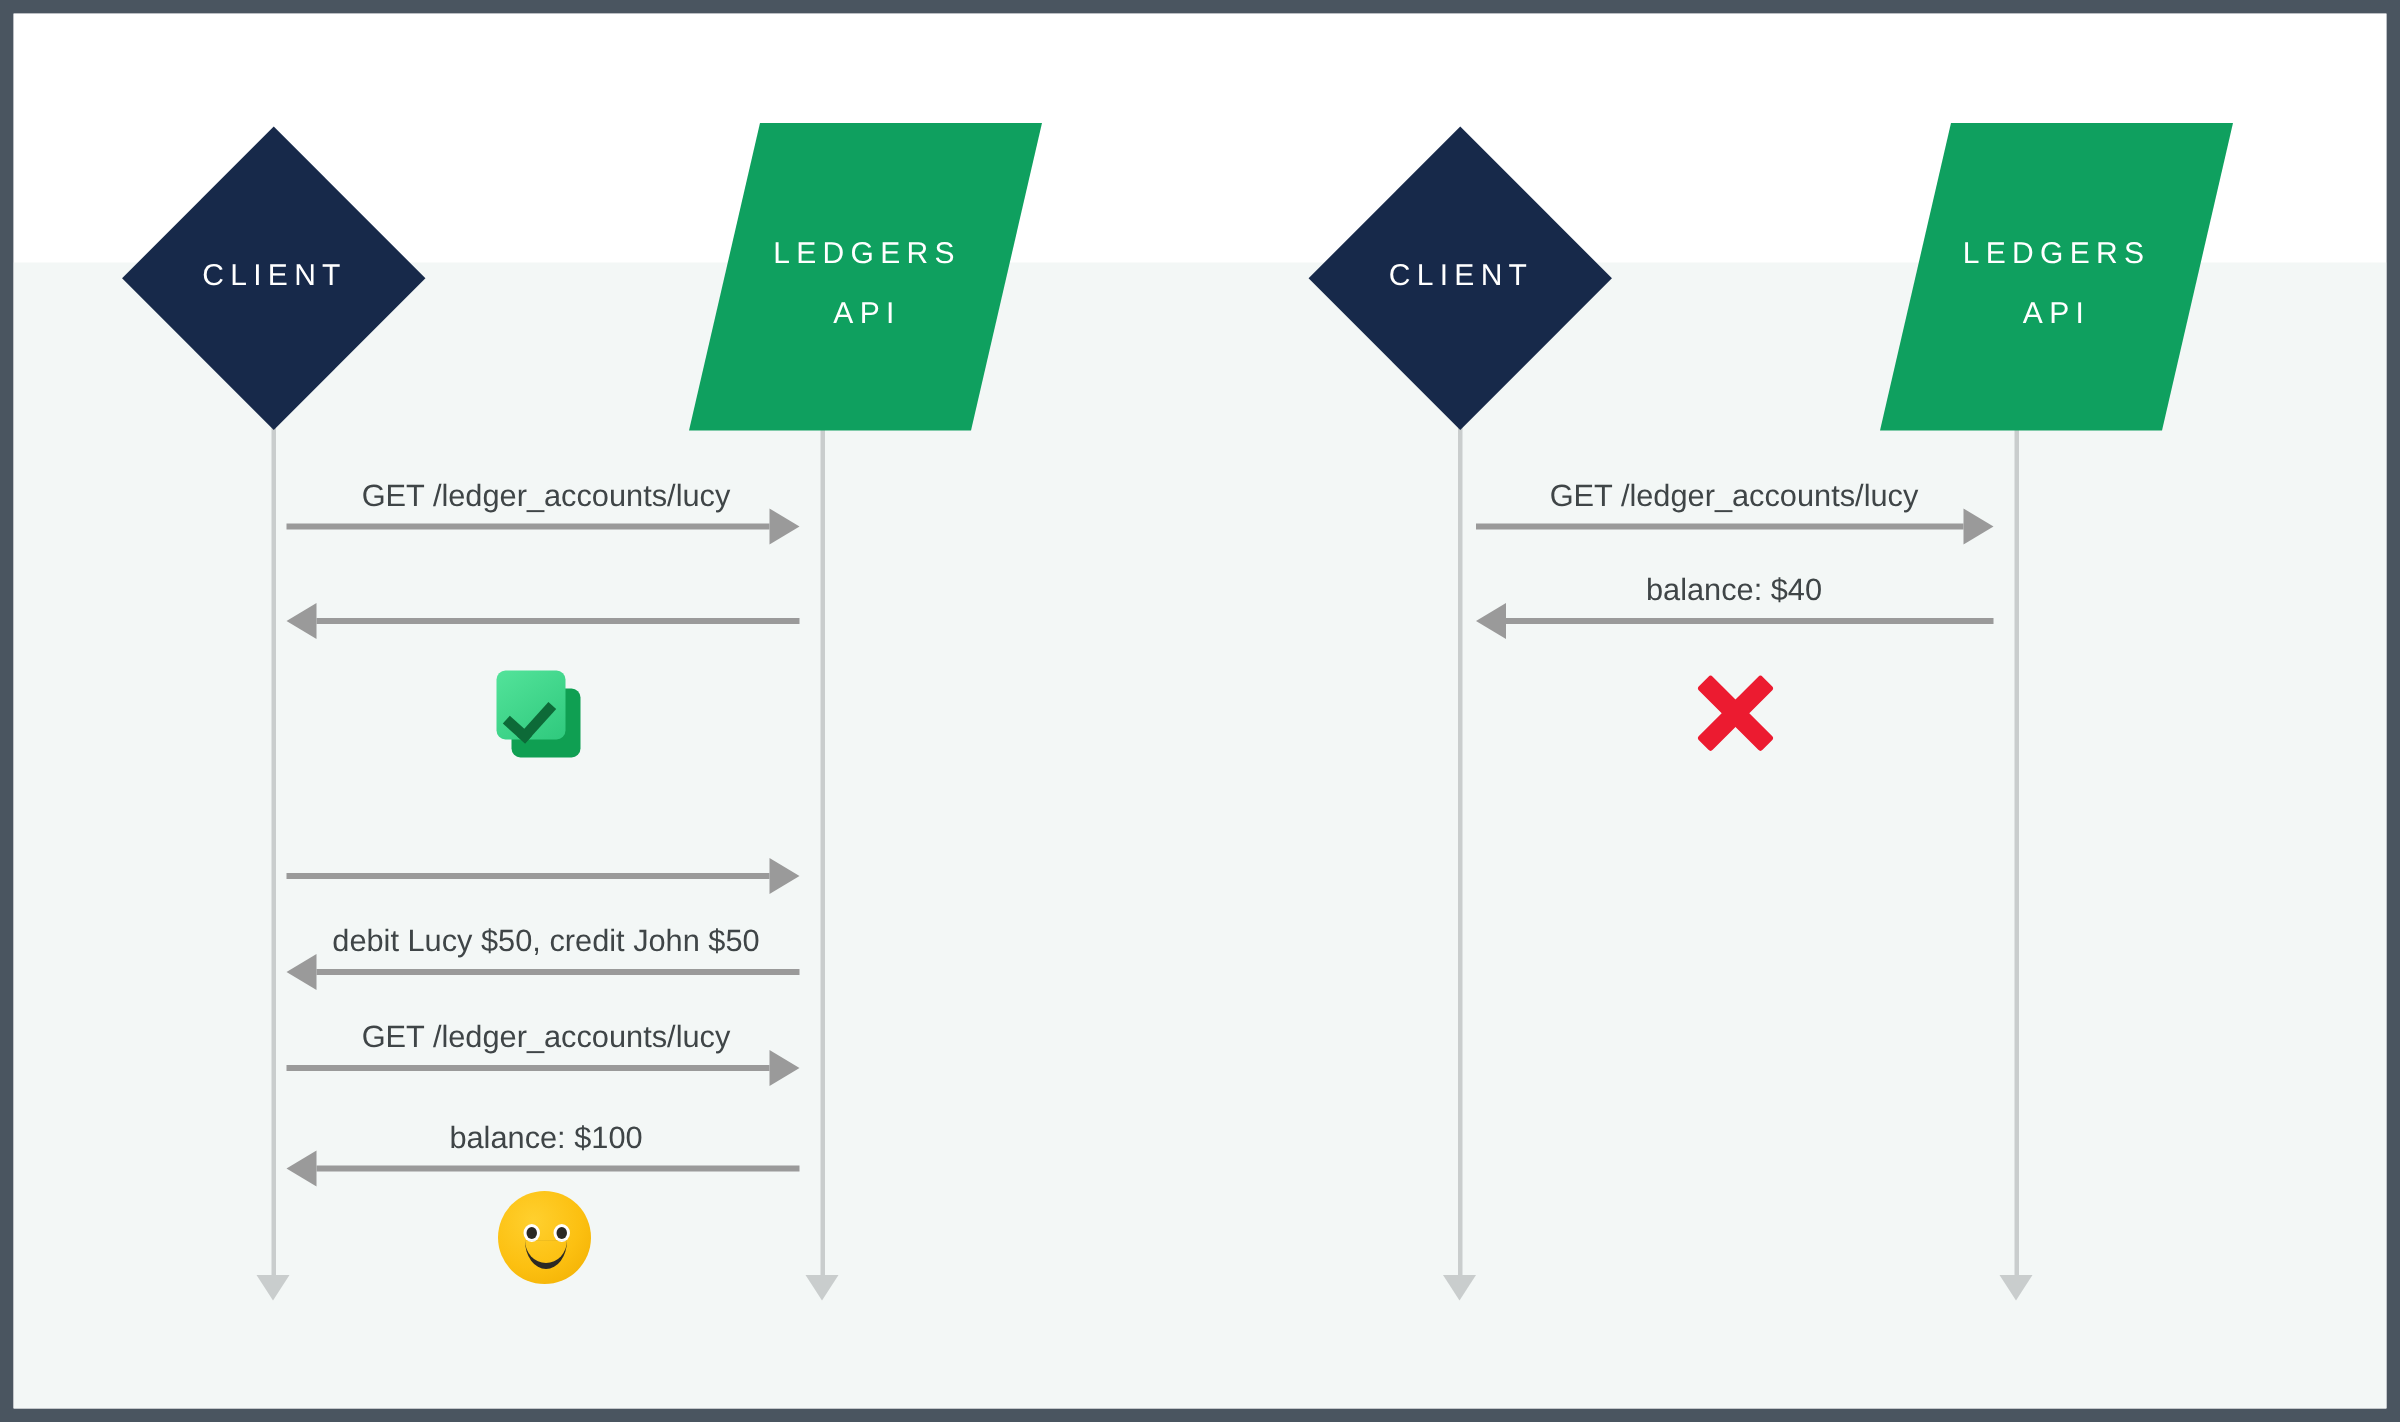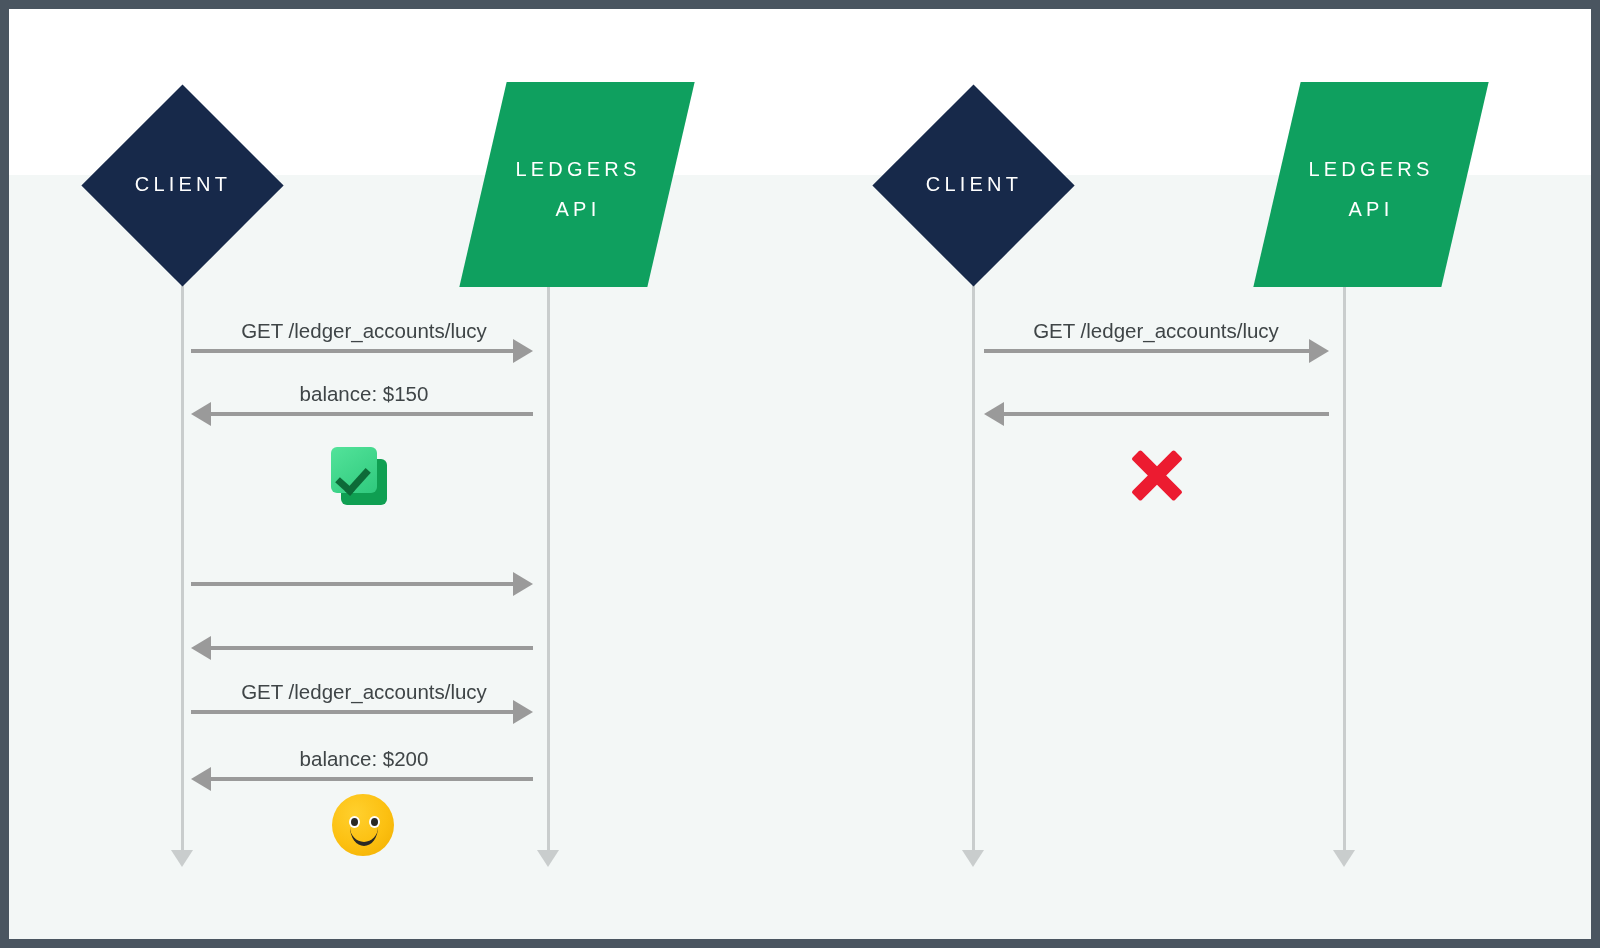--- a/index.html
+++ b/index.html
@@ -222,42 +222,42 @@
     <div class="para" style="left:474px; top:73px;"></div>
     <div class="para-label" style="left:449px; top:140px;">
       <div>LEDGERS</div>
       <div>API</div>
     </div>
 
     <div class="msg-label" style="left:180px; top:310px; width:350px;">GET /ledger_accounts/lucy</div>
     <div class="msg-line" style="left:182px; top:340px; width:322px;"></div>
     <div class="arrow-right" style="left:504px; top:330px;"></div>
 
-    <div class="msg-label" style="left:180px; top:373px; width:350px;">balance: $150</div>
     <div class="msg-line" style="left:202px; top:403px; width:322px;"></div>
     <div class="arrow-left" style="left:182px; top:393px;"></div>
 
     <div class="icon-wrap" style="left:318px; top:432px;">
       <div class="chk-back"></div>
       <div class="chk-front">
         <div class="chk-tick"></div>
       </div>
     </div>
 
     <div class="msg-line" style="left:182px; top:573px; width:322px;"></div>
     <div class="arrow-right" style="left:504px; top:563px;"></div>
 
+    <div class="msg-label" style="left:180px; top:607px; width:350px;">debit Lucy $50, credit John $50</div>
     <div class="msg-line" style="left:202px; top:637px; width:322px;"></div>
     <div class="arrow-left" style="left:182px; top:627px;"></div>
 
     <div class="msg-label" style="left:180px; top:671px; width:350px;">GET /ledger_accounts/lucy</div>
     <div class="msg-line" style="left:182px; top:701px; width:322px;"></div>
     <div class="arrow-right" style="left:504px; top:691px;"></div>
 
-    <div class="msg-label" style="left:180px; top:738px; width:350px;">balance: $200</div>
+    <div class="msg-label" style="left:180px; top:738px; width:350px;">balance: $100</div>
     <div class="msg-line" style="left:202px; top:768px; width:322px;"></div>
     <div class="arrow-left" style="left:182px; top:758px;"></div>
 
     <div class="icon-wrap" style="left:320px; top:782px;">
       <div class="smiley">
         <div class="eye l">
           <div class="pupil"></div>
         </div>
         <div class="eye r">
           <div class="pupil"></div>
@@ -278,20 +278,21 @@
     <div class="para" style="left:1268px; top:73px;"></div>
     <div class="para-label" style="left:1242px; top:140px;">
       <div>LEDGERS</div>
       <div>API</div>
     </div>
 
     <div class="msg-label" style="left:972px; top:310px; width:350px;">GET /ledger_accounts/lucy</div>
     <div class="msg-line" style="left:975px; top:340px; width:325px;"></div>
     <div class="arrow-right" style="left:1300px; top:330px;"></div>
 
+    <div class="msg-label" style="left:972px; top:373px; width:350px;">balance: $40</div>
     <div class="msg-line" style="left:995px; top:403px; width:325px;"></div>
     <div class="arrow-left" style="left:975px; top:393px;"></div>
 
     <div class="icon-wrap" style="left:1113px; top:433px;">
       <div class="x-bar a"></div>
       <div class="x-bar b"></div>
     </div>
 
   </div>
 </div>

